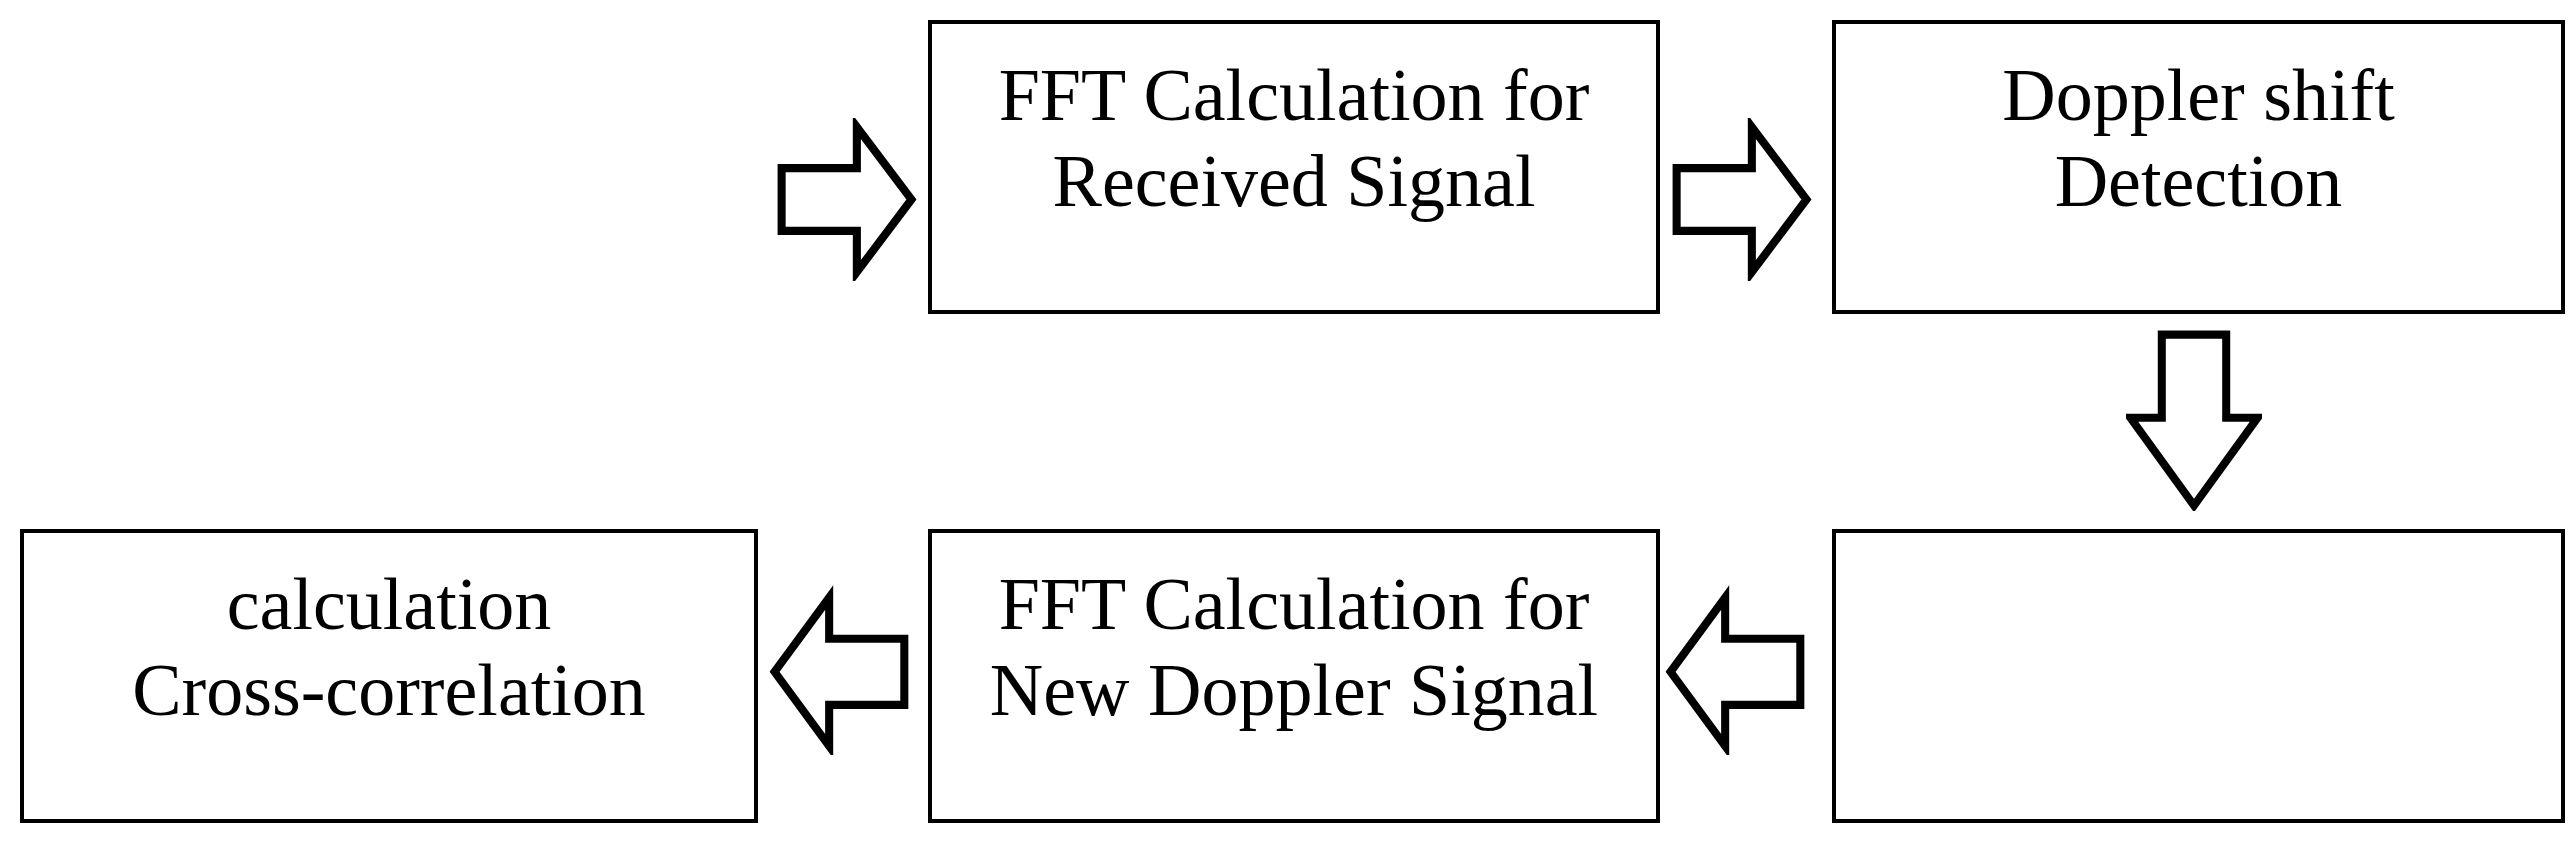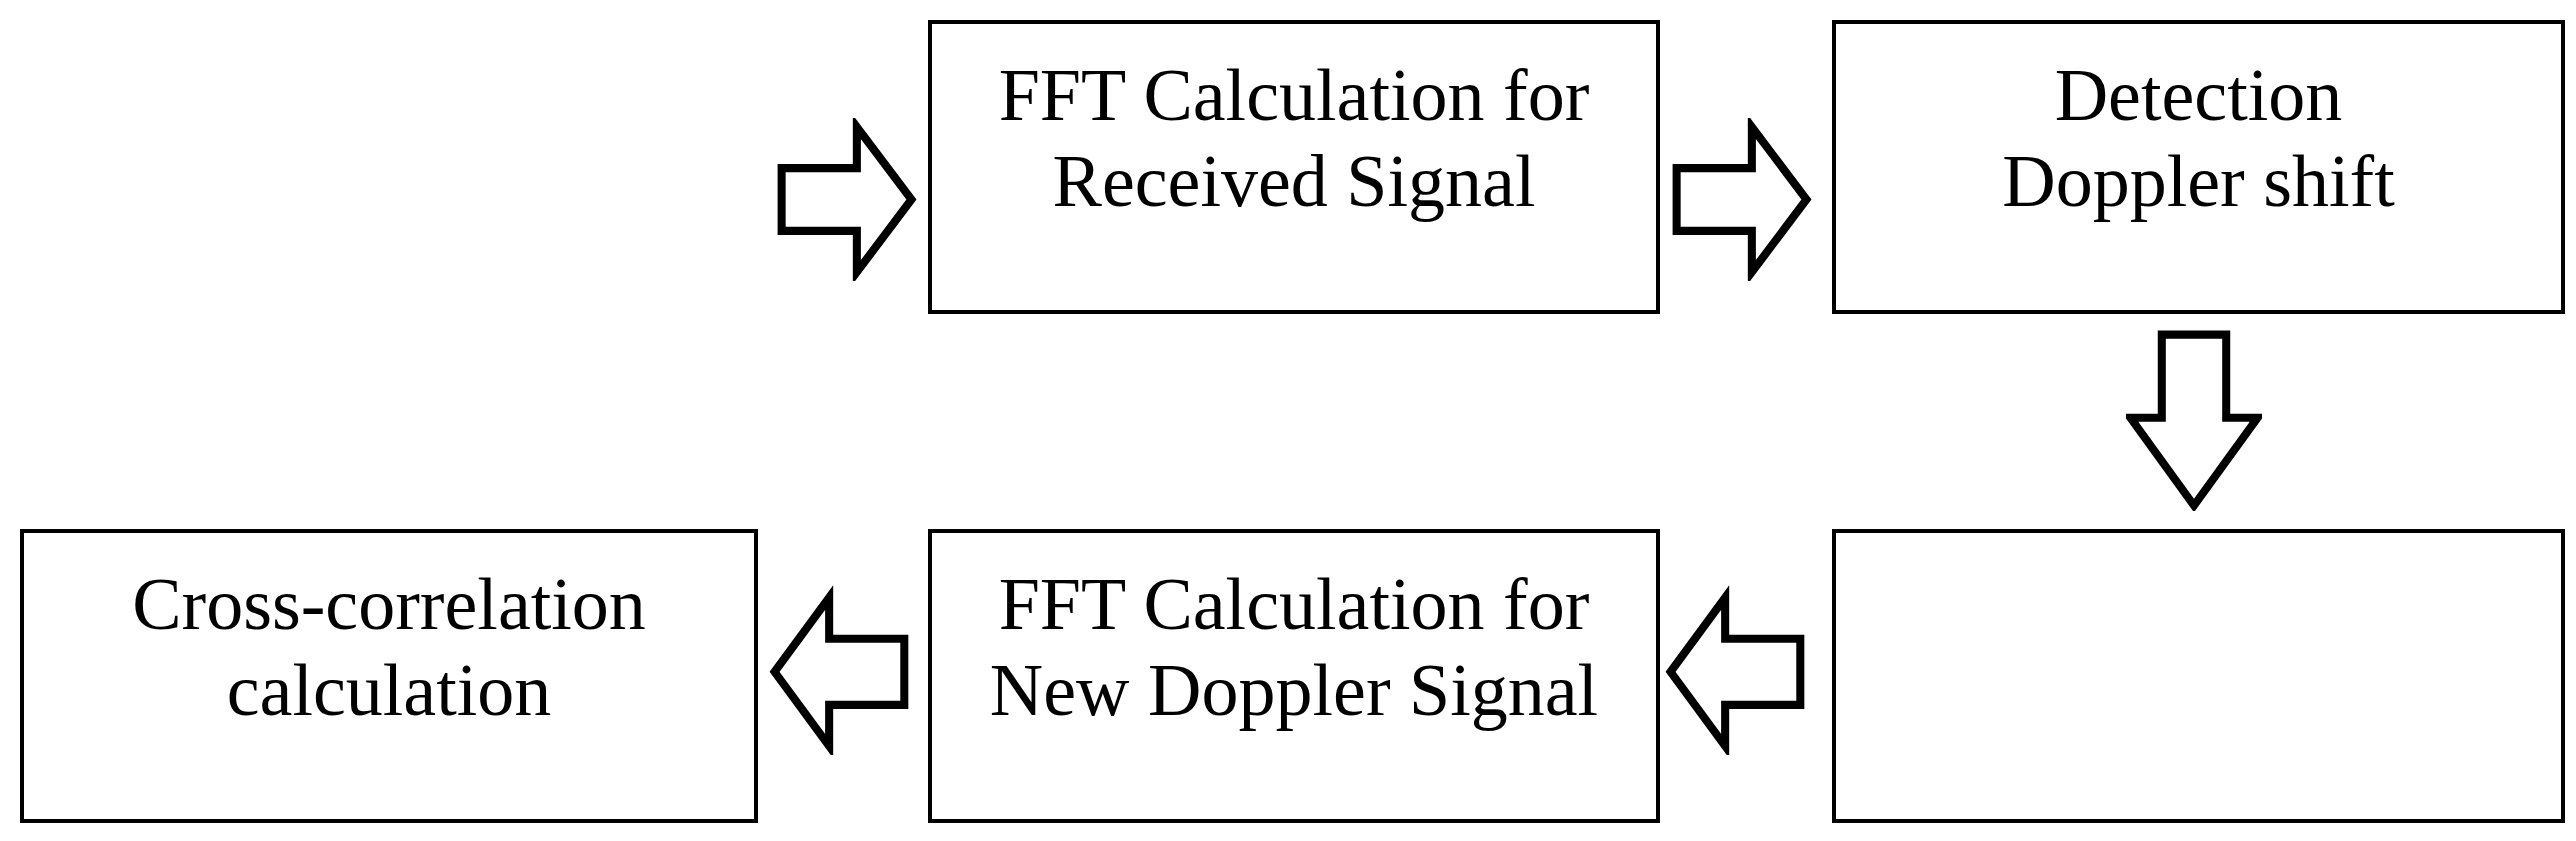--- a/index.html
+++ b/index.html
@@ -64,29 +64,29 @@
 
   <div class="flow-box" id="box-fft-received">
     <div class="txt">
       <div>FFT Calculation for</div>
       <div>Received Signal</div>
     </div>
   </div>
 
   <div class="flow-box" id="box-doppler-shift">
     <div class="txt">
+      <div>Doppler shift</div>
       <div>Detection</div>
-      <div>Doppler shift</div>
     </div>
   </div>
 
   <div class="flow-box" id="box-cross-correlation">
     <div class="txt">
+      <div>calculation</div>
       <div>Cross-correlation</div>
-      <div>calculation</div>
     </div>
   </div>
 
   <div class="flow-box" id="box-fft-new-replica">
     <div class="txt">
       <div>FFT Calculation for</div>
       <div>New Doppler Signal</div>
     </div>
   </div>
 

